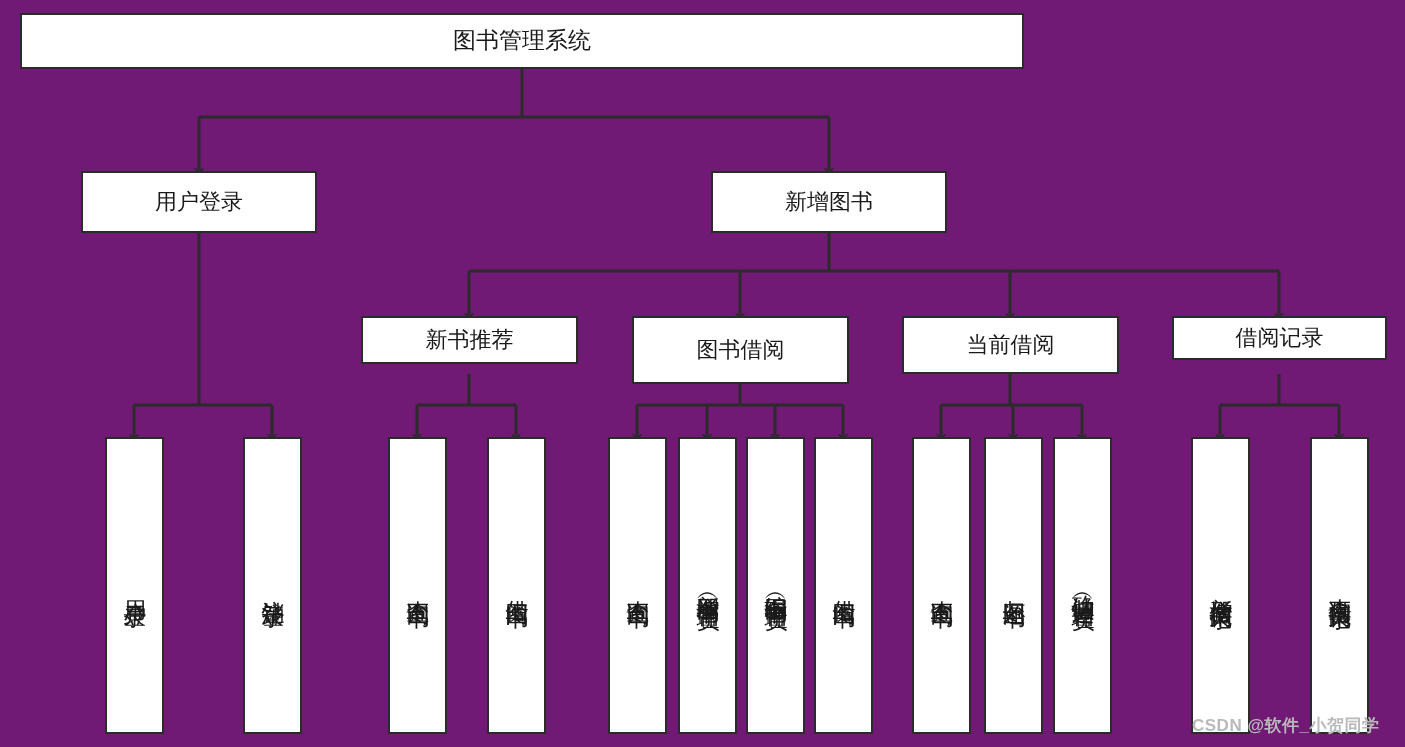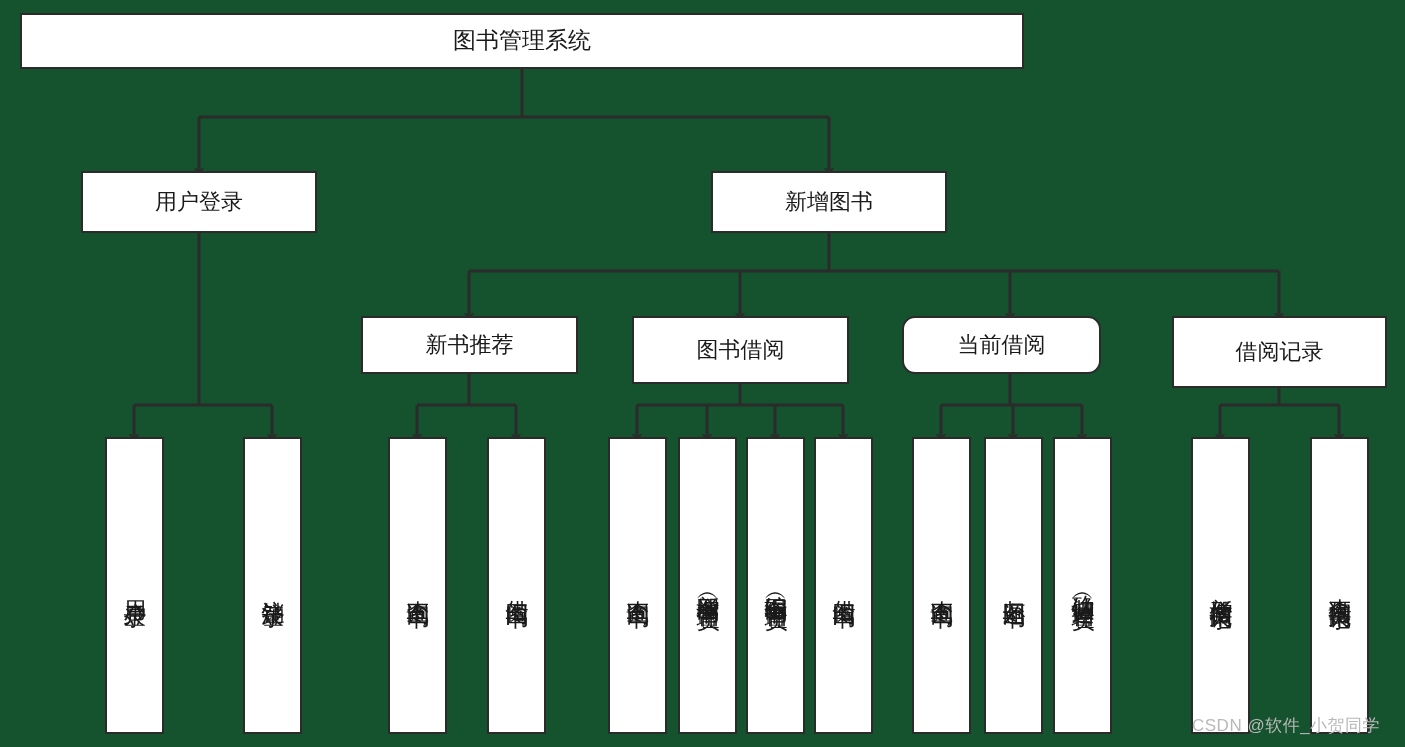--- a/index.html
+++ b/index.html
@@ -7,21 +7,21 @@
     padding: 0;
     background: #ffffff;
   }
   body {
     font-family: "Liberation Sans", "DejaVu Sans", sans-serif;
   }
   #canvas {
     position: relative;
     width: 1405px;
     height: 747px;
-    background: #14532d;
+    background: #701a75;
     overflow: hidden;
   }
   svg#wires {
     position: absolute;
     left: 0;
     top: 0;
     width: 1405px;
     height: 747px;
     pointer-events: none;
   }
@@ -58,20 +58,21 @@
     letter-spacing: 2px;
     display: block;
     white-space: nowrap;
   }
   .watermark {
     position: absolute;
     font-size: 17px;
     color: #b9b9b9;
     white-space: nowrap;
     letter-spacing: 0.5px;
+    font-weight: bold;
   }
 </style>
 </head>
 <body>
 
 <div id="canvas">
 
   <svg id="wires" viewBox="0 0 1405 747" xmlns="http://www.w3.org/2000/svg">
     <defs>
       <marker id="arrow" viewBox="0 0 12 14" refX="2" refY="7" markerWidth="9" markerHeight="11" orient="auto-start-reverse" markerUnits="userSpaceOnUse">
@@ -119,30 +120,30 @@
     <span>图书管理系统</span>
   </div>
 
   <div class="node branch" style="left: 81px; top: 171px; width: 236px; height: 62px;">
     <span>用户登录</span>
   </div>
   <div class="node branch" style="left: 711px; top: 171px; width: 236px; height: 62px;">
     <span>新增图书</span>
   </div>
 
-  <div class="node branch" style="left: 361px; top: 316px; width: 217px; height: 58px;">
+  <div class="node branch" style="left: 361px; top: 316px; width: 217px; height: 48px;">
     <span>新书推荐</span>
   </div>
   <div class="node branch" style="left: 632px; top: 316px; width: 217px; height: 68px;">
     <span>图书借阅</span>
   </div>
-  <div class="node branch" style="left: 902px; top: 316px; width: 199px; height: 58px; border-radius: 13px;">
+  <div class="node branch" style="left: 902px; top: 316px; width: 217px; height: 58px;">
     <span>当前借阅</span>
   </div>
-  <div class="node branch" style="left: 1172px; top: 316px; width: 215px; height: 72px;">
+  <div class="node branch" style="left: 1172px; top: 316px; width: 215px; height: 44px;">
     <span>借阅记录</span>
   </div>
 
   <div class="node leaf" style="left: 105px; top: 437px; width: 59px; height: 297px;">
     <span class="vtext">用户登录</span>
   </div>
   <div class="node leaf" style="left: 243px; top: 437px; width: 59px; height: 297px;">
     <span class="vtext">注销登录</span>
   </div>
   <div class="node leaf" style="left: 388px; top: 437px; width: 59px; height: 297px;">

